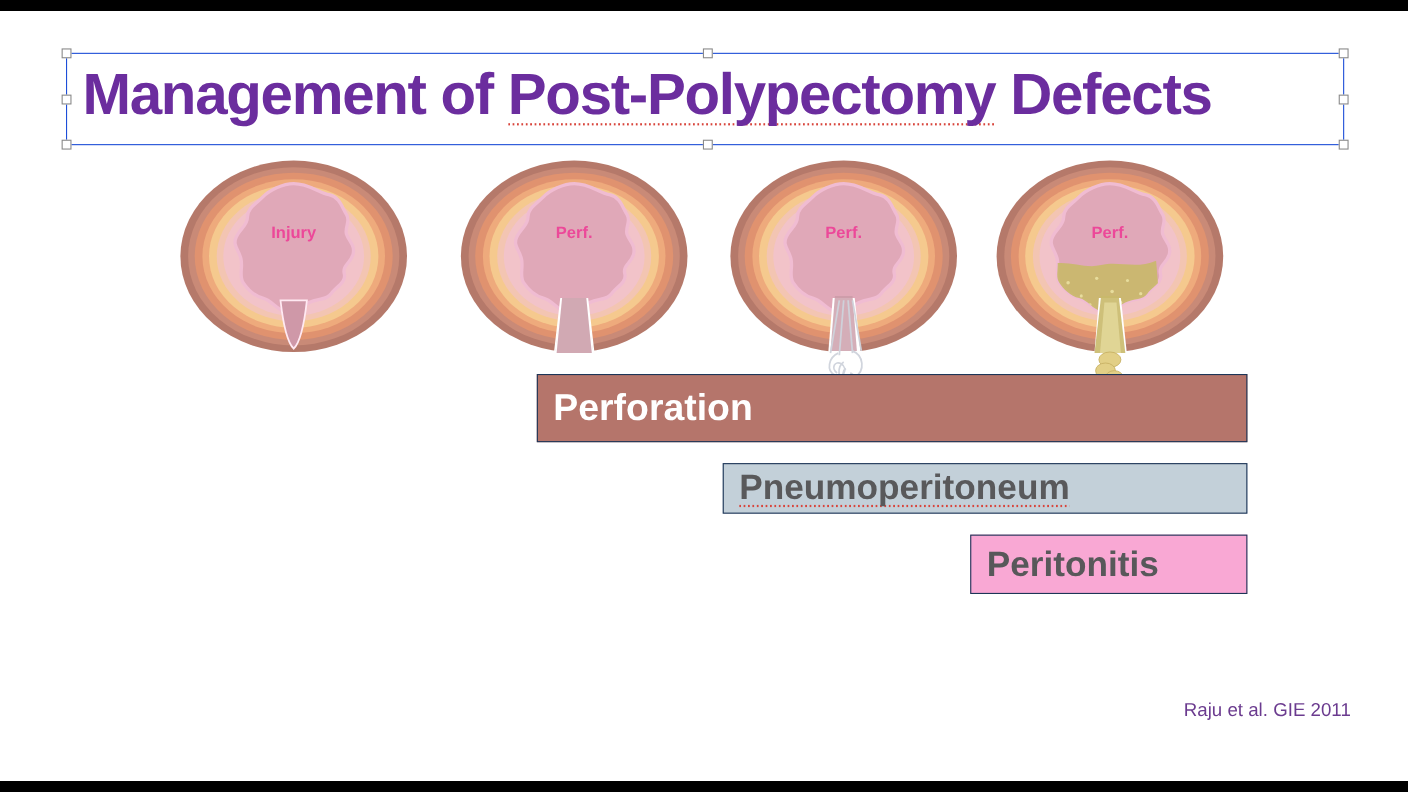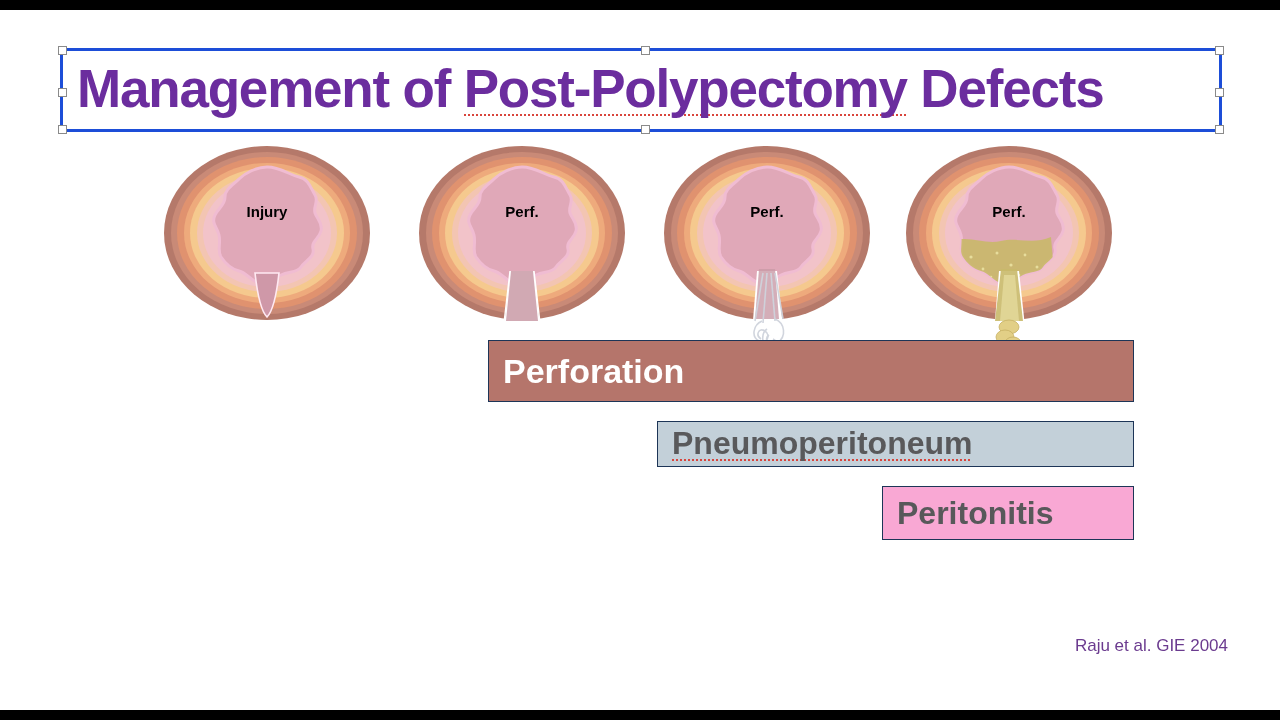--- a/index.html
+++ b/index.html
@@ -29,21 +29,21 @@
     left:0; top:10px;
     width:1280px; height:700px;
     background:#ffffff;
   }
 
   
   .title-selection {
     position:absolute;
     left:60px; top:38px;
     width:1162px; height:84px;
-    border:3px solid #1d4ed8;
+    border:1px solid #1d4ed8;
   }
   .title-text {
     position:absolute;
     left:14px; top:-4px;
     width:1140px;
     font-size:53px;
     font-weight:bold;
     color:#6b2d9e;
     letter-spacing:-1.2px;
     white-space:nowrap;
@@ -80,21 +80,21 @@
     position:absolute;
     width:208px; height:180px;
   }
   .circ .wall {
     position:absolute; left:0; top:0; width:208px; height:180px;
   }
   .circ .lbl {
     position:absolute;
     top:58px; left:0; width:208px;
     text-align:center;
-    font-size:15px; font-weight:bold; color:#000000;
+    font-size:15px; font-weight:bold; color:#ec4899;
     z-index:6;
   }
   .c1 { left:163px; top:135px; }
   .c2 { left:418px; top:135px; }
   .c3 { left:663px; top:135px; }
   .c4 { left:905px; top:135px; }
 
   
   .bar {
     position:absolute;
@@ -357,16 +357,16 @@
 
     <div class="bar" id="bar-pneumo">
       <span class="spell">Pneumoperitoneum</span>
     </div>
 
     <div class="bar" id="bar-peritonitis">
       <span>Peritonitis</span>
     </div>
 
 
-    <div id="citation">Raju et al. GIE 2004</div>
+    <div id="citation">Raju et al. GIE 2011</div>
 
   </div>
 </div>
 
 </body></html>

